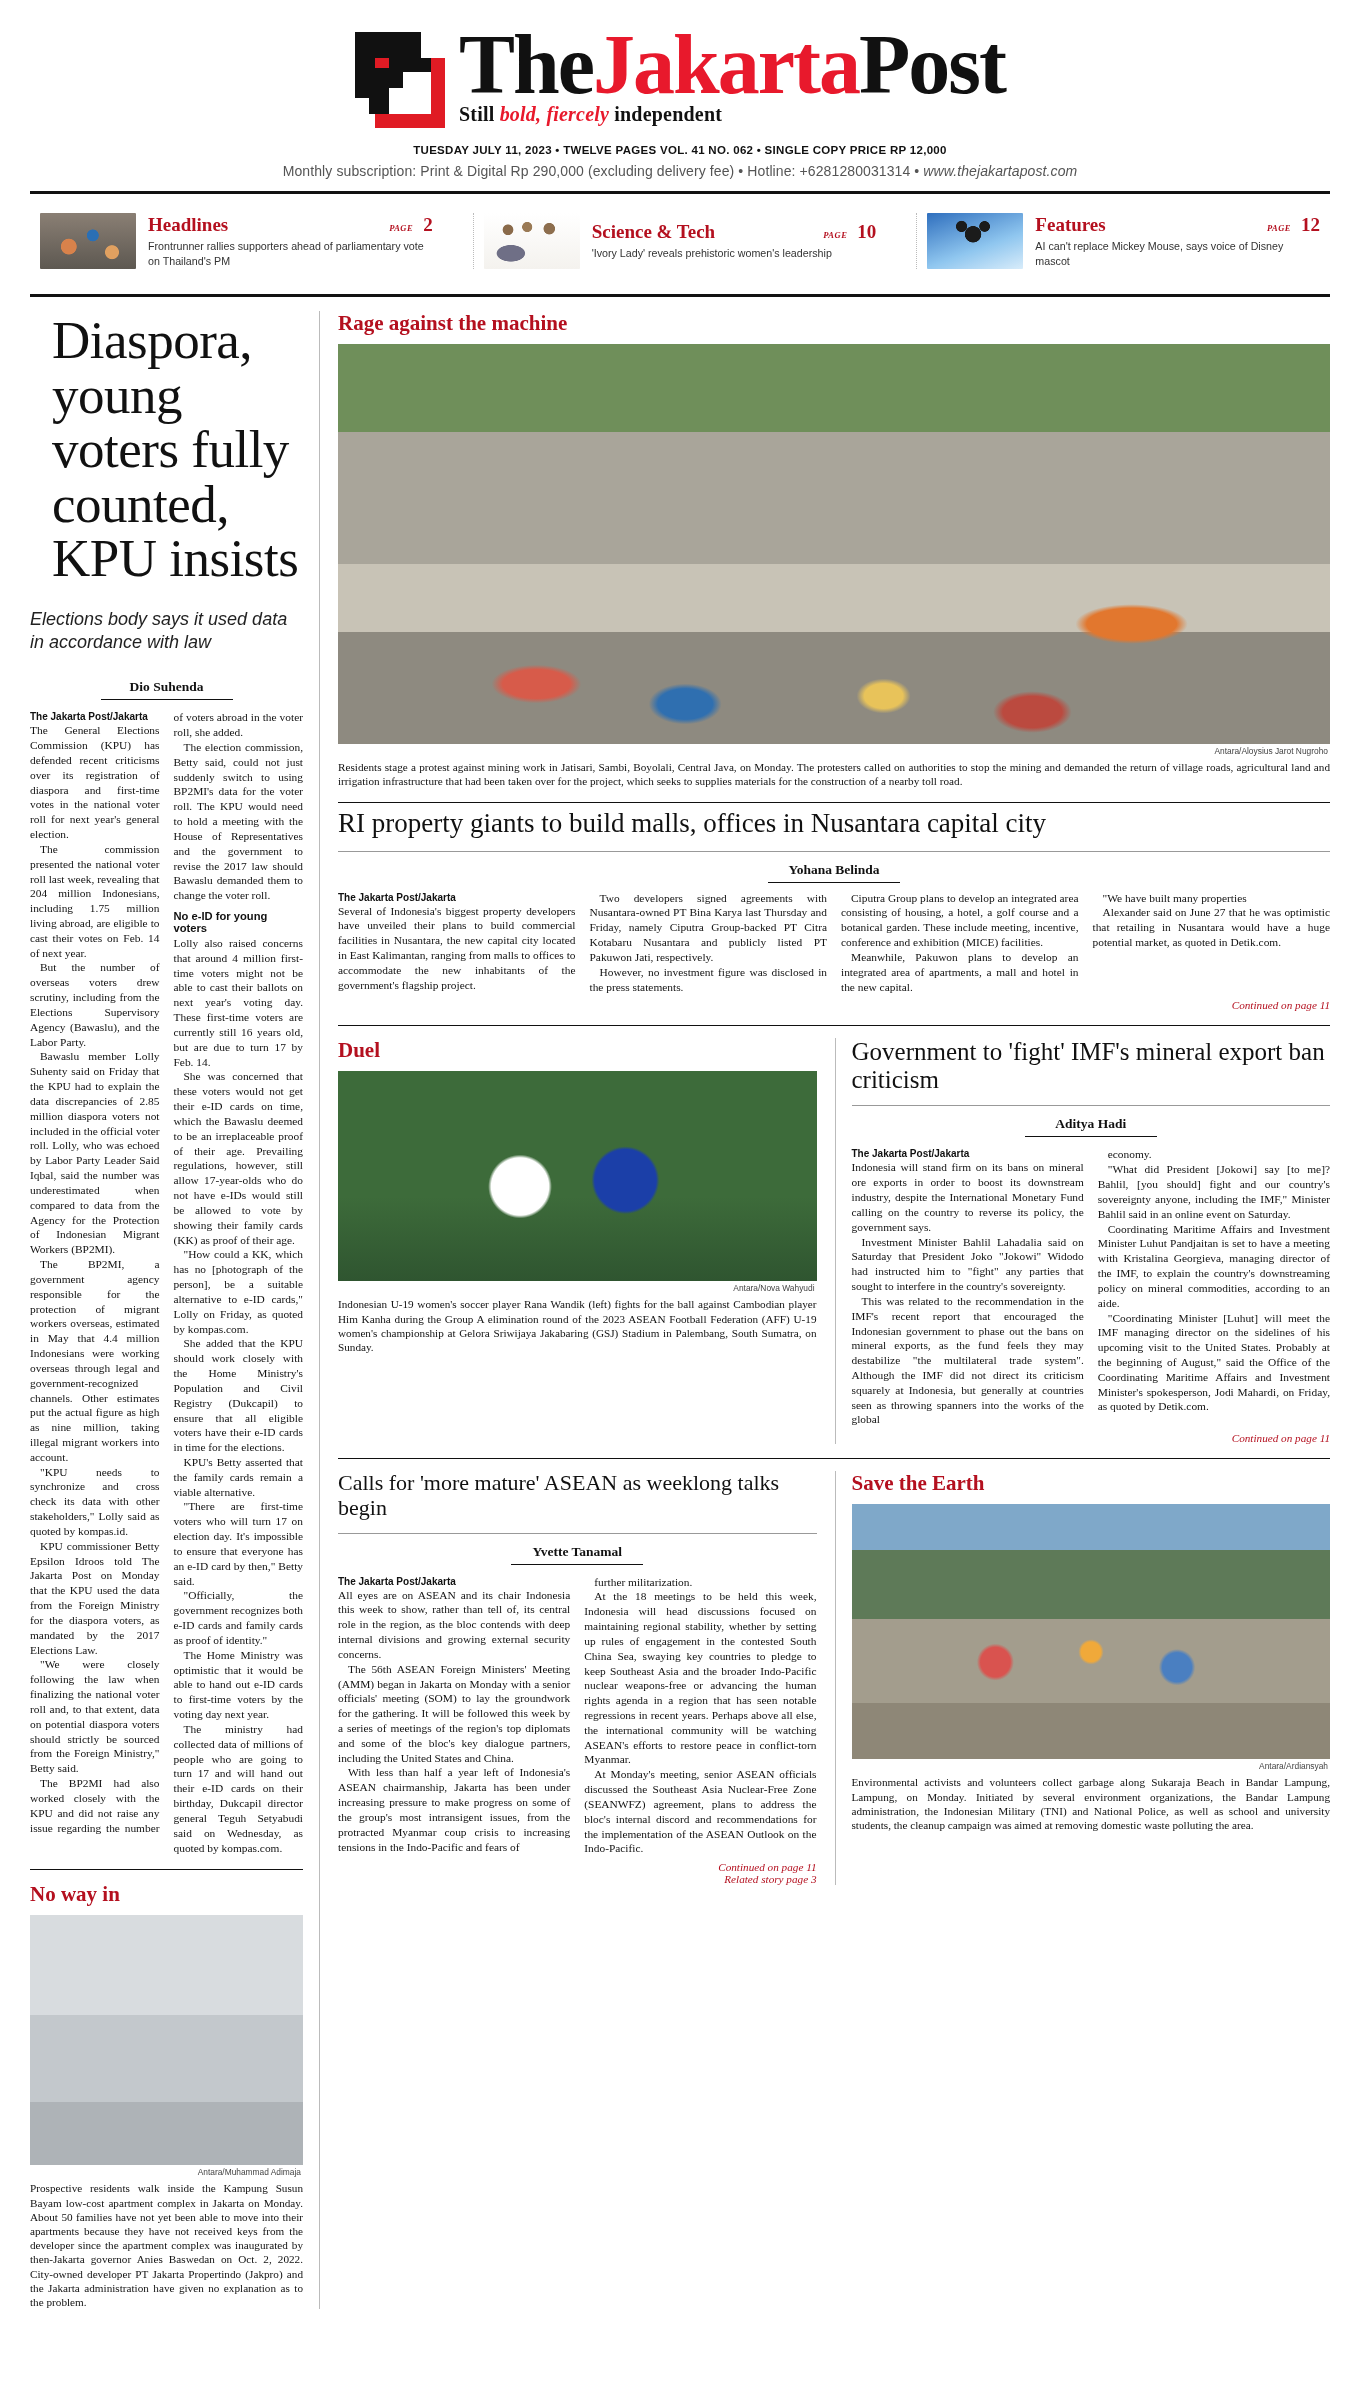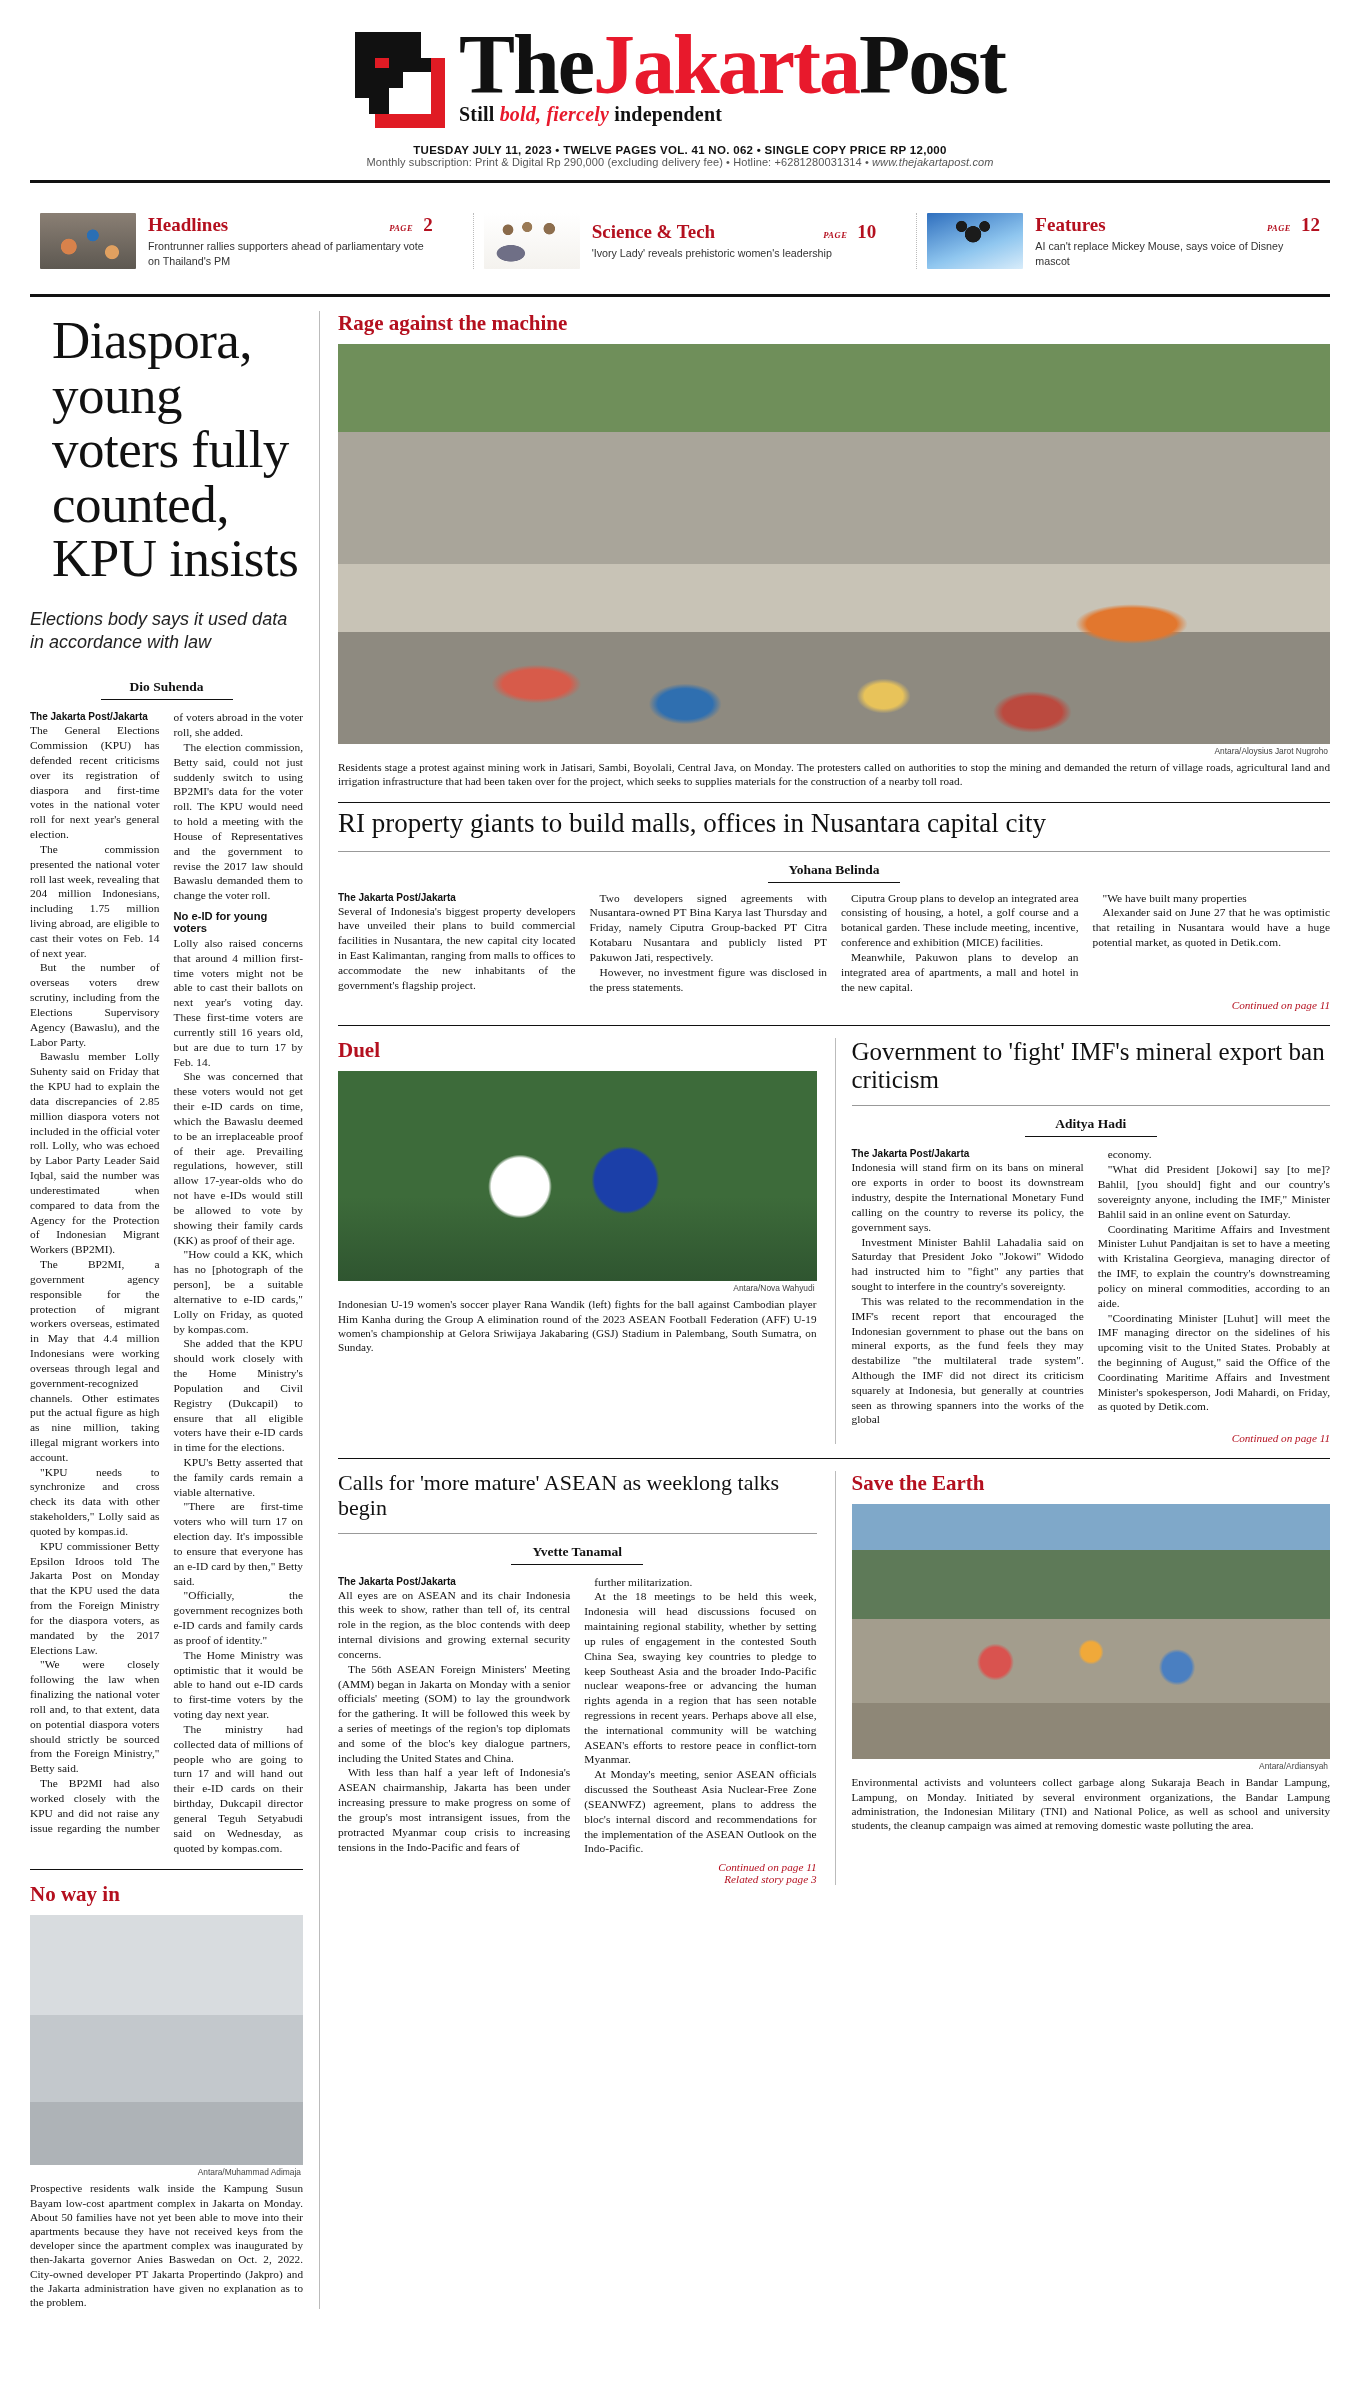--- a/index.html
+++ b/index.html
@@ -39,23 +39,23 @@
     letter-spacing: 0.2px;
   }
   .tagline .red { color: #e8192c; font-style: italic; }
 
   .dateline {
     text-align: center; margin-top: 16px;
     font-family: "Liberation Sans", sans-serif;
     font-size: 11.5px; font-weight: 700; letter-spacing: 0.3px;
   }
   .subline {
-    text-align: center; 
-    font-family: "Liberation Sans", sans-serif;
-    font-size: 11px; color: #555; letter-spacing: 0.1px;
+    text-align: center; margin-top: 7px;
+    font-family: "Liberation Sans", sans-serif;
+    font-size: 14px; color: #555; letter-spacing: 0.1px;
   }
   .subline .site { font-style: italic; }
 
   .rule-thick { border-top: 3px solid #111; margin-top: 12px; }
 
   
   .teasers { display: flex; height: 82px; align-items: center; margin-top: 0; gap: 30px; }
   .teaser { display: flex; align-items: center; gap: 12px; flex: 1 1 0; padding: 0 10px; }
   .teaser + .teaser { border-left: 1px dotted #bbb; }
   .tz-thumb { width: 96px; height: 56px; flex: 0 0 auto; border-radius: 1px; position: relative; overflow: hidden; }

